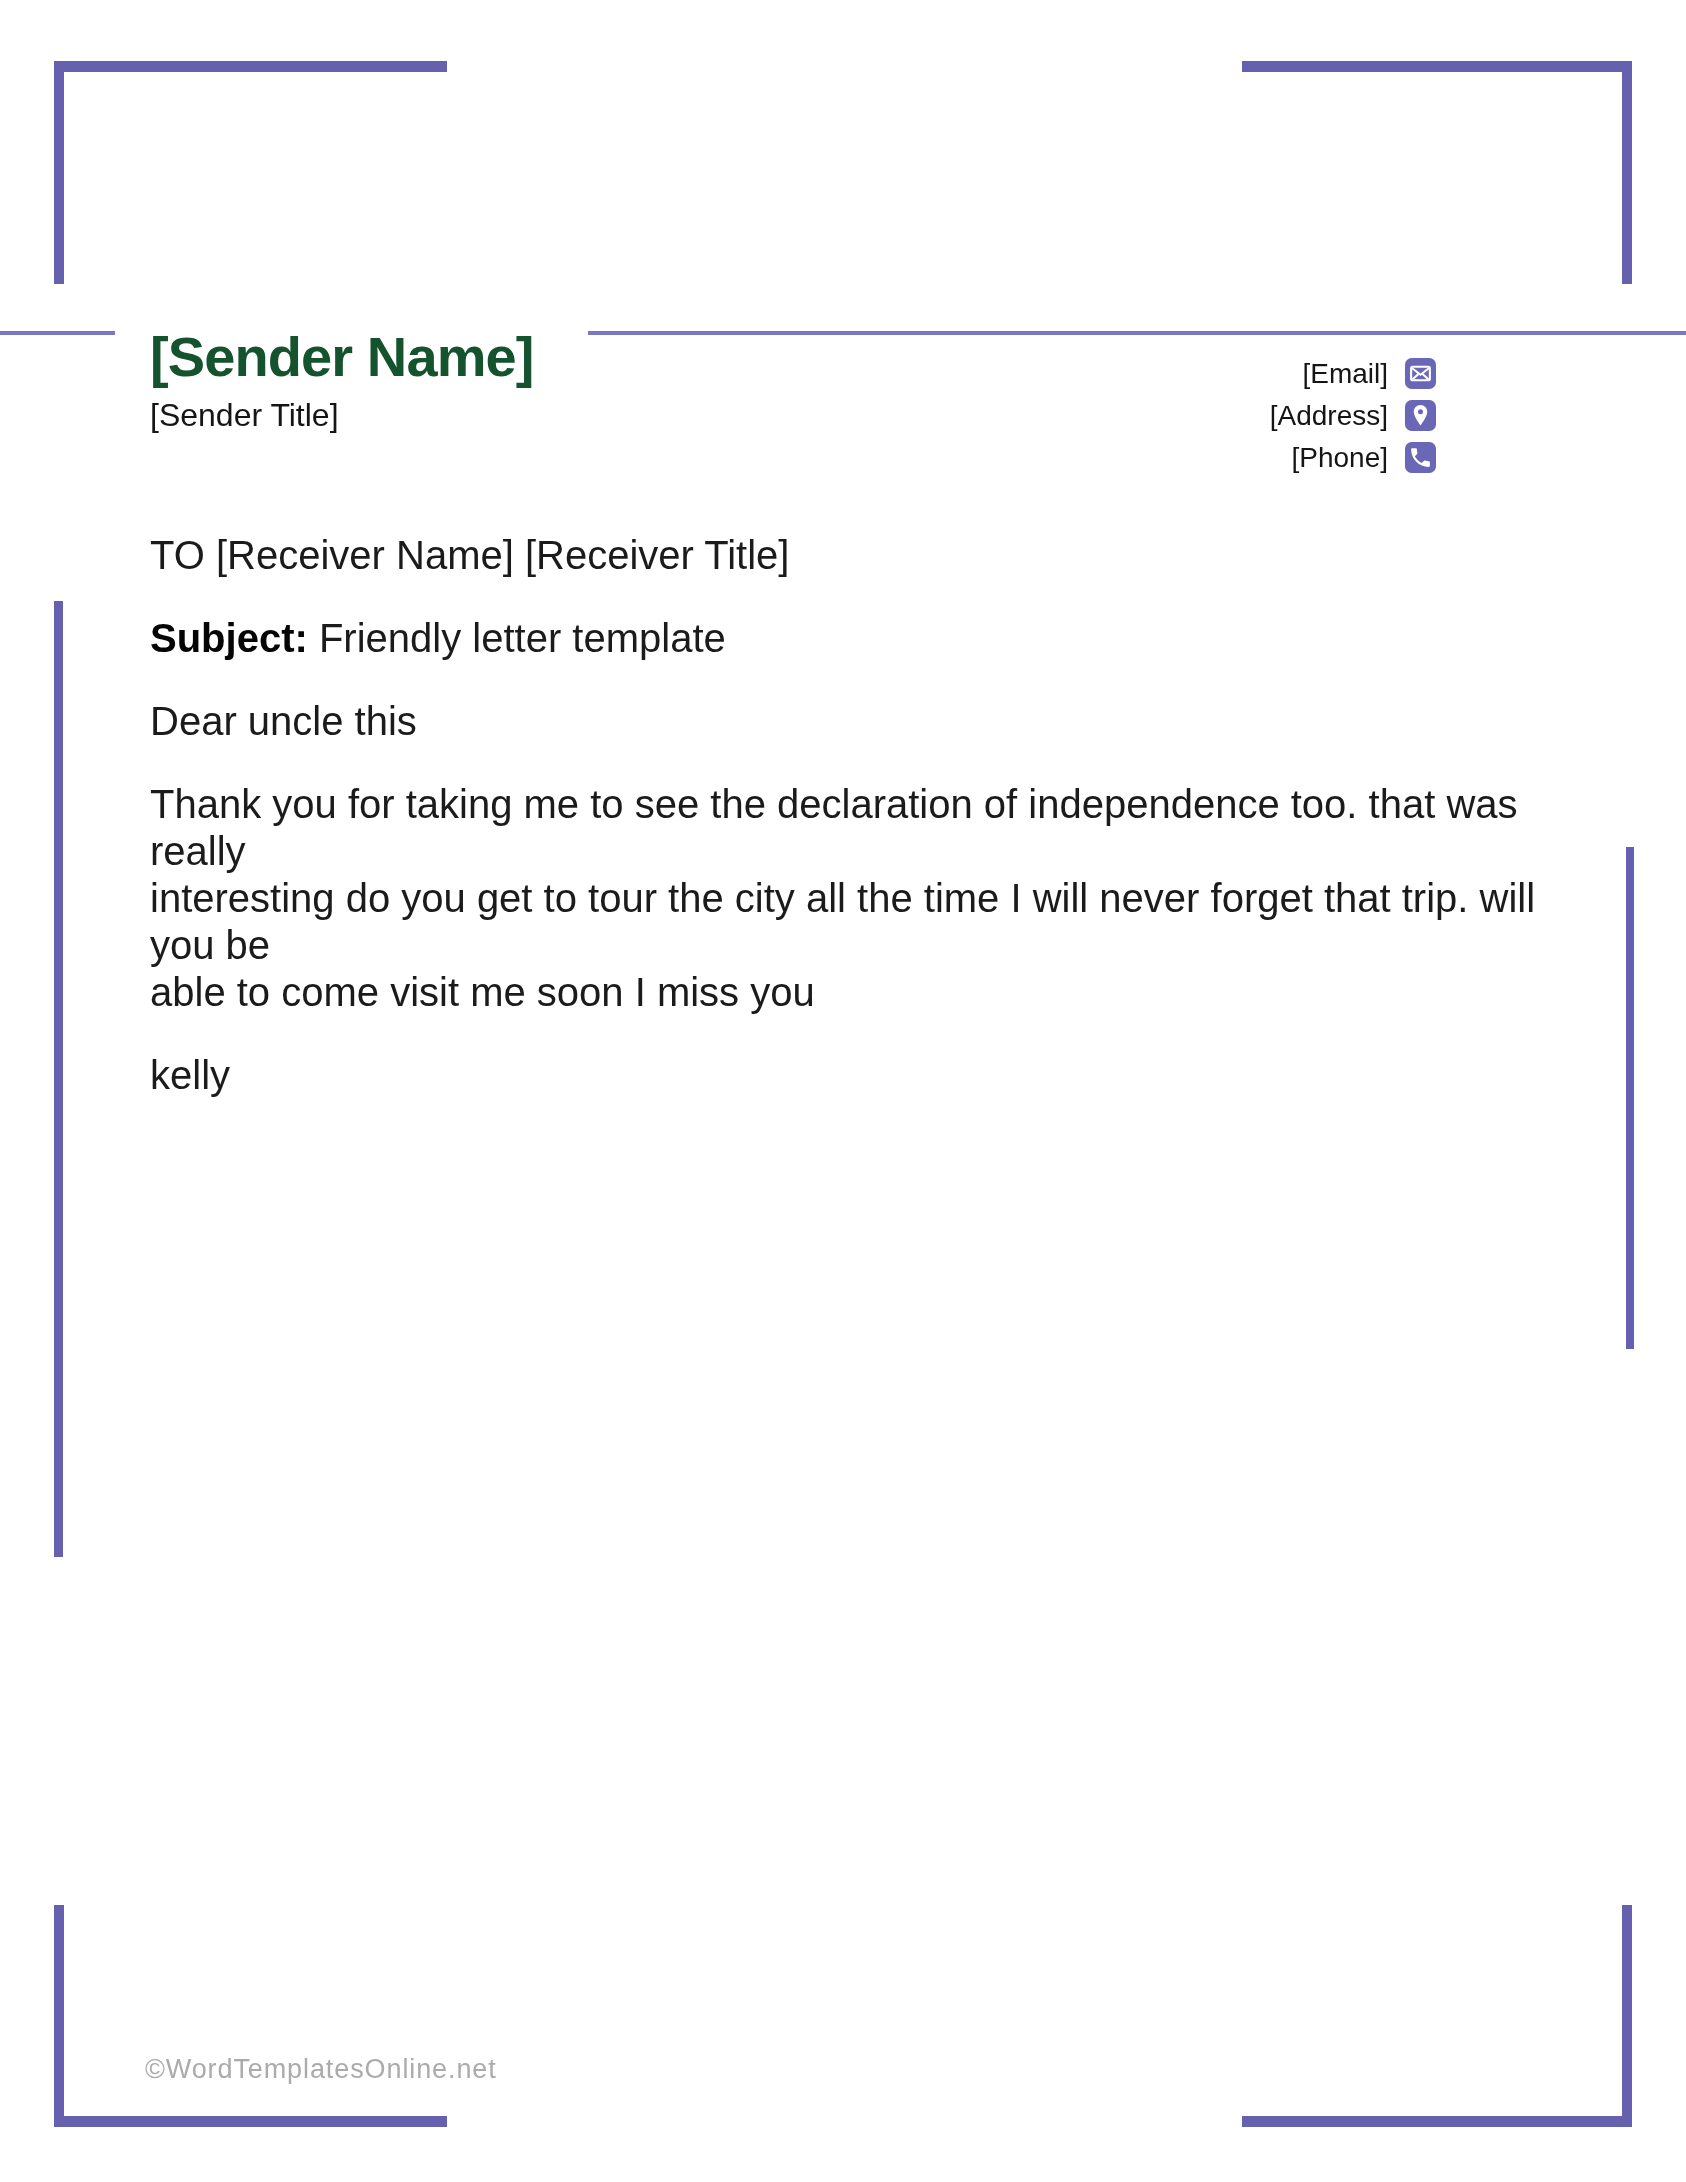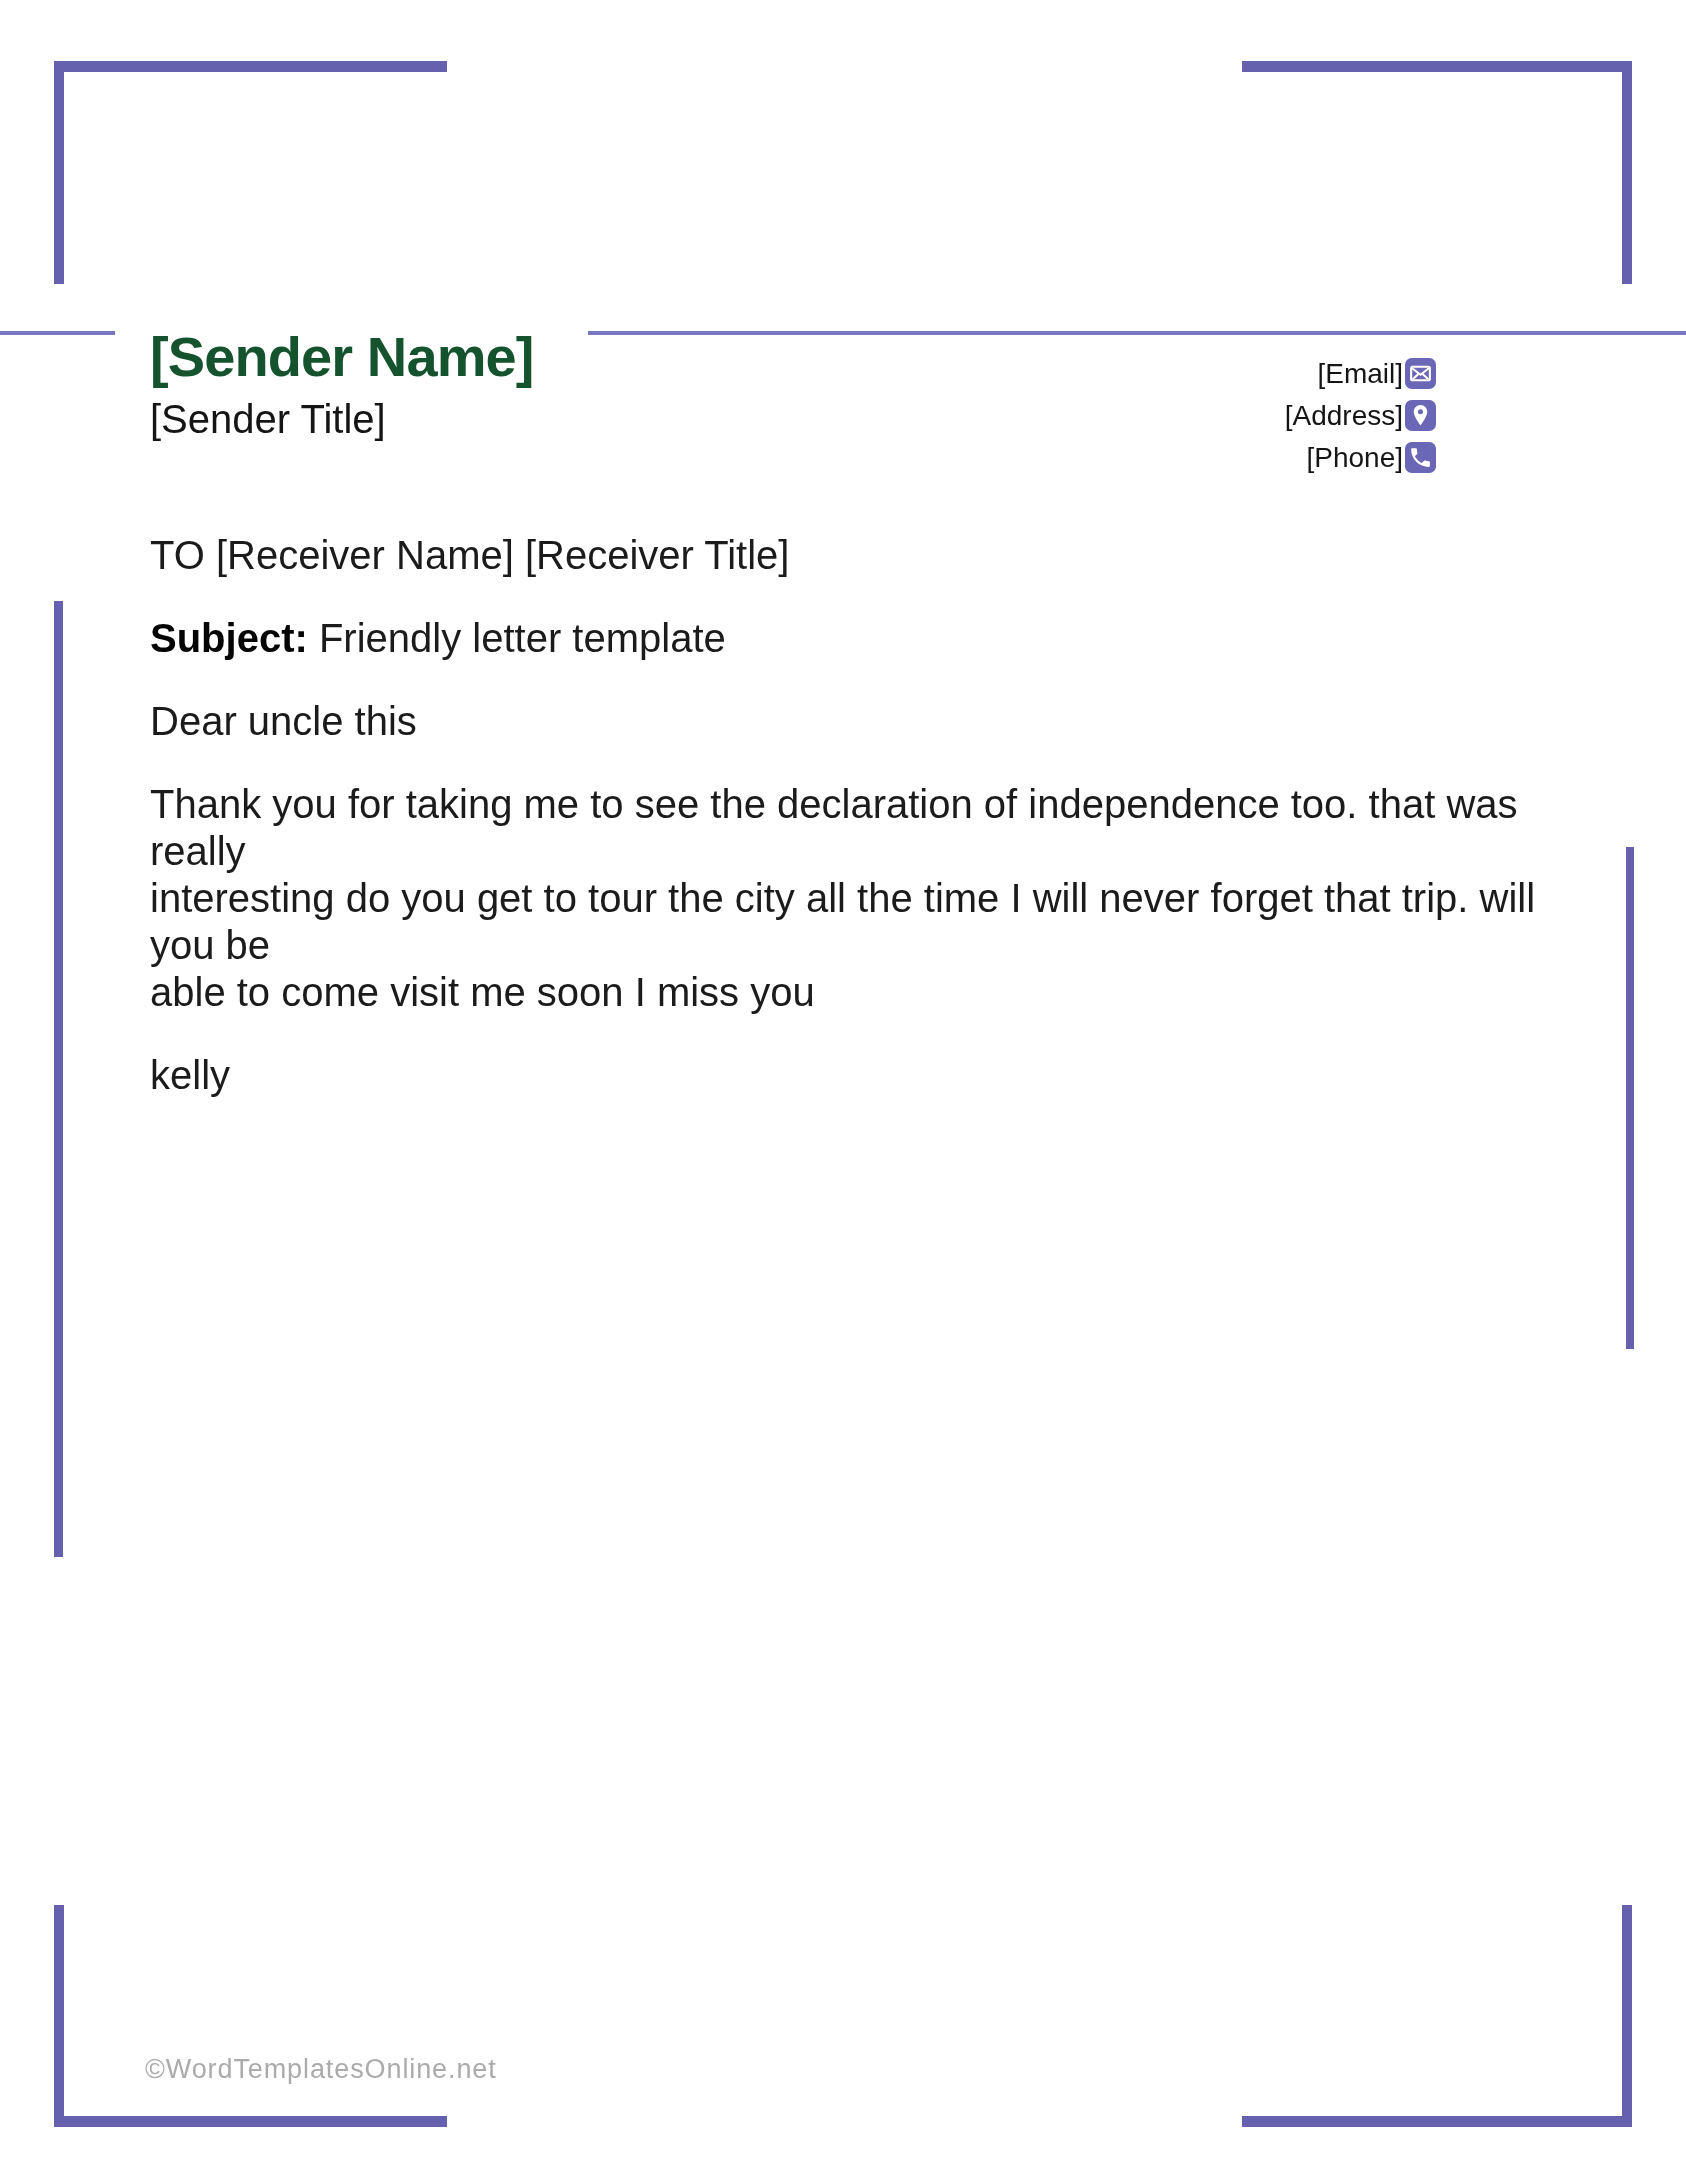--- a/index.html
+++ b/index.html
@@ -28,29 +28,29 @@
   .thin-right{left:588px;width:1098px;}
 
   
   .sender-name{
     position:absolute;left:150px;top:324px;
     font-size:56px;font-weight:bold;color:#14532d;
     letter-spacing:-0.9px;white-space:nowrap;
   }
   .sender-title{
     position:absolute;left:150px;top:397px;
-    font-size:40px;color:#151515;white-space:nowrap;
+    font-size:32px;color:#151515;white-space:nowrap;
   }
   .contact-block{
     position:absolute;top:358px;right:250px;
     display:flex;flex-direction:column;align-items:flex-end;
   }
   .contact-row{
     display:flex;align-items:center;justify-content:flex-end;
-    gap:2px;margin-bottom:11.2px;height:31px;
+    gap:17px;margin-bottom:11.2px;height:31px;
   }
   .contact-label{font-size:28px;color:#151515;white-space:nowrap;}
   .contact-icon{
     width:31px;height:31px;border-radius:6.6px;
     background:var(--iconbg,#6B67B7);
     display:flex;align-items:center;justify-content:center;flex:0 0 auto;
   }
   .contact-icon svg{width:25px;height:25px;display:block;}
 
   

